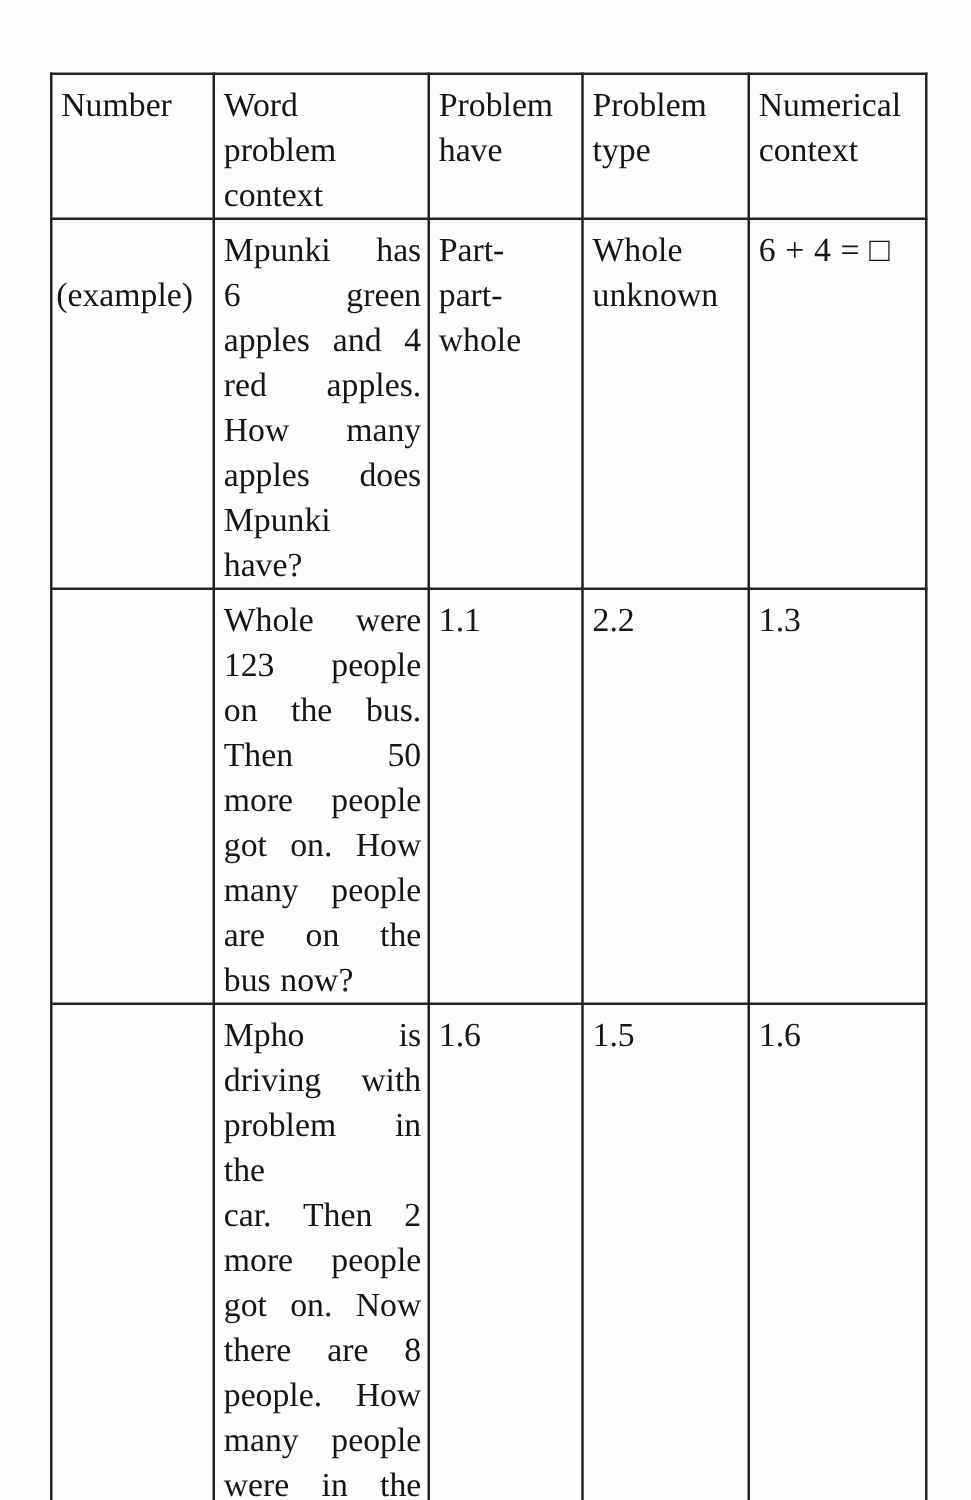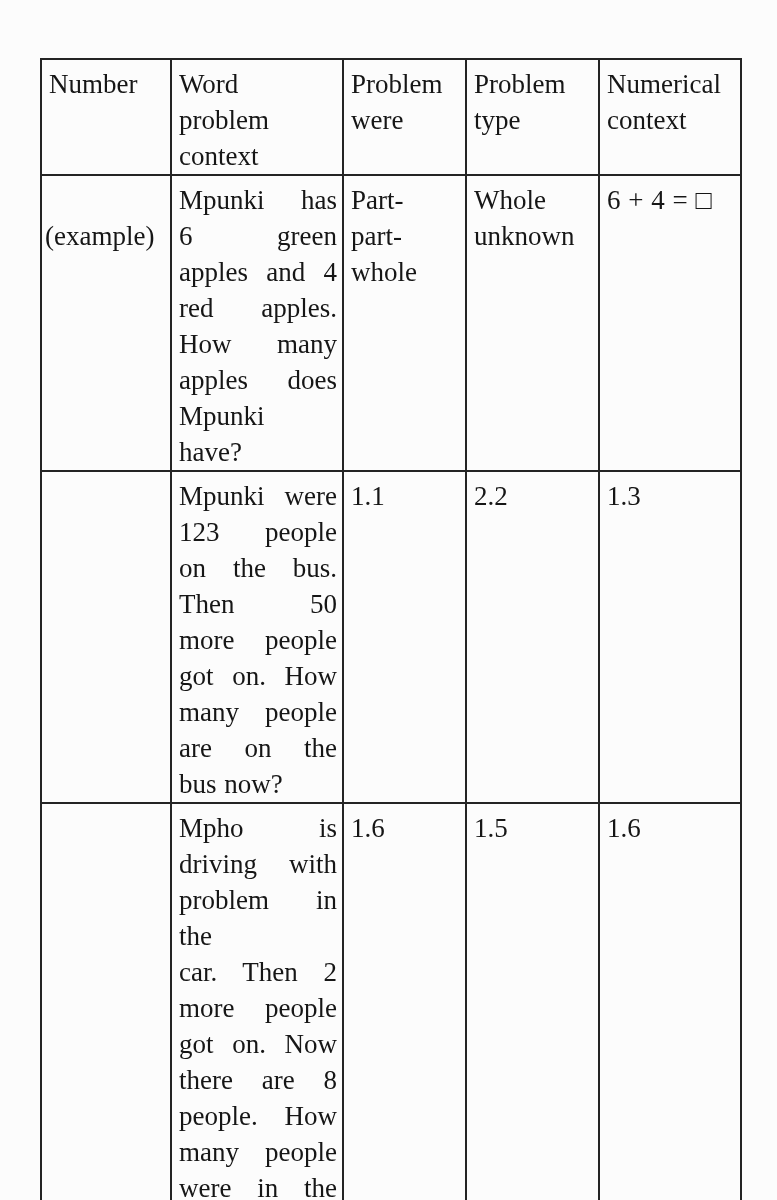--- a/index.html
+++ b/index.html
@@ -61,21 +61,21 @@
       <th>
             <div class="ln">Number</div>
           </th>
       <th>
             <div class="ln">Word</div>
             <div class="ln">problem</div>
             <div class="ln">context</div>
           </th>
       <th>
             <div class="ln">Problem</div>
-            <div class="ln">were</div>
+            <div class="ln">have</div>
           </th>
       <th>
             <div class="ln">Problem</div>
             <div class="ln">type</div>
           </th>
       <th>
             <div class="ln">Numerical</div>
             <div class="ln">context</div>
           </th>
     </tr>
@@ -100,21 +100,21 @@
       <td>
             <div class="ln">Whole</div>
             <div class="ln">unknown</div>
           </td>
       <td>6 + 4 = □</td>
     </tr>
 
     <tr class="r-one">
       <td class="col-number"></td>
       <td>
-            <div class="ln just">Mpunki were</div>
+            <div class="ln just">Whole were</div>
             <div class="ln just">123 people</div>
             <div class="ln just">on the bus.</div>
             <div class="ln just">Then 50</div>
             <div class="ln just">more people</div>
             <div class="ln just">got on. How</div>
             <div class="ln just">many people</div>
             <div class="ln just">are on the</div>
             <div class="ln">bus now?</div>
           </td>
       <td>1.1</td>

